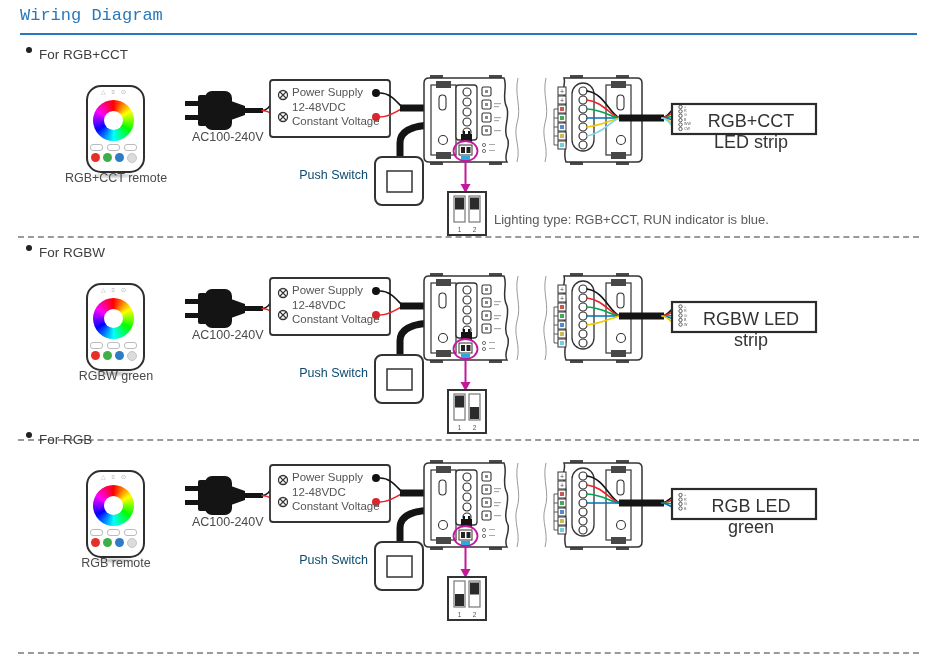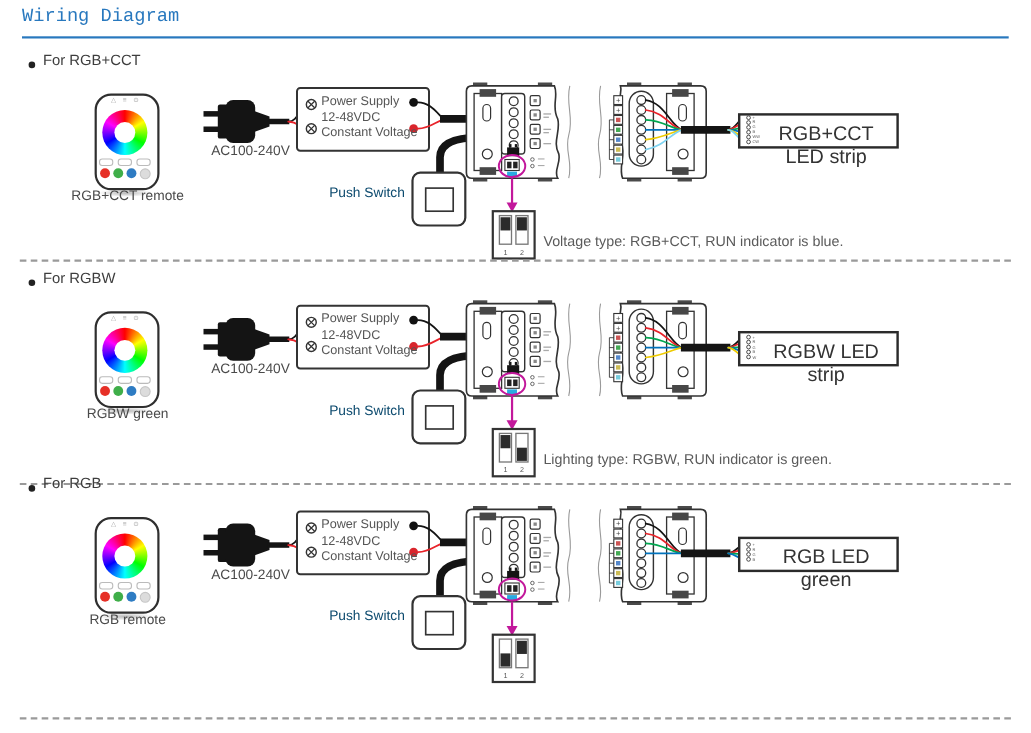--- a/index.html
+++ b/index.html
@@ -5,21 +5,21 @@
   html,body{margin:0;padding:0;background:#fff;}
   body{width:937px;height:666px;position:relative;font-family:"Liberation Sans",sans-serif;overflow:hidden;}
   .abs{position:absolute;}
   
   .hdr-title{left:20px;top:6px;font-size:17px;color:#2878be;font-family:Liberation Mono, monospace;}
   .hdr-line{left:20px;top:33px;width:897px;height:2px;background:#2878be;}
   
   .sec{position:absolute;left:0;width:937px;height:200px;}
   .sec-svg{position:absolute;left:0;top:0;}
   .sep{position:absolute;left:18px;width:901px;border-top:2px dashed #9a9a9a;height:0;}
-  .heading{left:26px;top:2px;font-size:13.5px;color:#3d3d3d;display:flex;align-items:flex-end;gap:7px;}
+  .heading{left:26px;top:2px;font-size:13.5px;color:#3d3d3d;display:flex;align-items:flex-start;gap:7px;}
   .bullet{width:6px;height:6px;border-radius:50%;background:#222;}
   
   .remote{left:86px;top:40px;width:59px;height:96px;}
   .remote-body{position:absolute;left:0;top:0;width:55px;height:84px;background:#fff;border:2px solid #2f2f2f;border-radius:15px;}
   .remote-icons{position:absolute;left:0;top:4px;width:55px;display:flex;justify-content:center;gap:6px;font-size:6px;color:#aaa;line-height:7px;}
   .wheel{position:absolute;left:7px;top:15px;width:41px;height:41px;border-radius:50%;
     background:conic-gradient(#f00,#ff0,#0f0,#0ff,#00f,#f0f,#f00);}
   .wheel-center{position:absolute;left:11px;top:11px;width:19px;height:19px;border-radius:50%;background:#fff;}
   .pills{position:absolute;left:0;top:59px;width:55px;display:flex;justify-content:center;gap:4px;}
   .pill{width:11px;height:5px;border:1px solid #bbb;border-radius:3px;background:#fff;}
@@ -269,21 +269,21 @@
     <div class="abs push-label">Push Switch</div>
     <div class="abs strip-label">RGB+CCT LED strip</div>
     <div class="abs pins" style="top:59.5px">
       <div>+</div>
         <div>R</div>
         <div>G</div>
         <div>B</div>
         <div>WW</div>
         <div>CW</div>
     </div>
-    <div class="abs note">Voltage type: RGB+CCT, RUN indicator is blue.</div>
+    <div class="abs note">Lighting type: RGB+CCT, RUN indicator is blue.</div>
   </div>
   <div class="sep" style="top:236px"></div>
 
   <div class="sec" style="top:243px">
     <svg class="sec-svg" width="937" height="200" viewBox="0 0 937 200">
       <use href="#sym-plug"></use>
       <use href="#sym-psu"></use>
       <use href="#sym-psu-wires"></use>
       <use href="#sym-push"></use>
       <use href="#sym-ctrl-left"></use>
@@ -359,21 +359,20 @@
     </div>
     <div class="abs push-label">Push Switch</div>
     <div class="abs strip-label">RGBW LED strip</div>
     <div class="abs pins" style="top:61.5px;line-height:4.5px">
       <div>+</div>
         <div>R</div>
         <div>G</div>
         <div>B</div>
         <div>W</div>
     </div>
-    <div class="abs note">Lighting type: RGBW, RUN indicator is green.</div>
   </div>
   <div class="sep" style="top:439px"></div>
 
   <div class="sec" style="top:430px">
     <svg class="sec-svg" width="937" height="200" viewBox="0 0 937 200">
       <use href="#sym-plug"></use>
       <use href="#sym-psu"></use>
       <use href="#sym-psu-wires"></use>
       <use href="#sym-push"></use>
       <use href="#sym-ctrl-left"></use>

